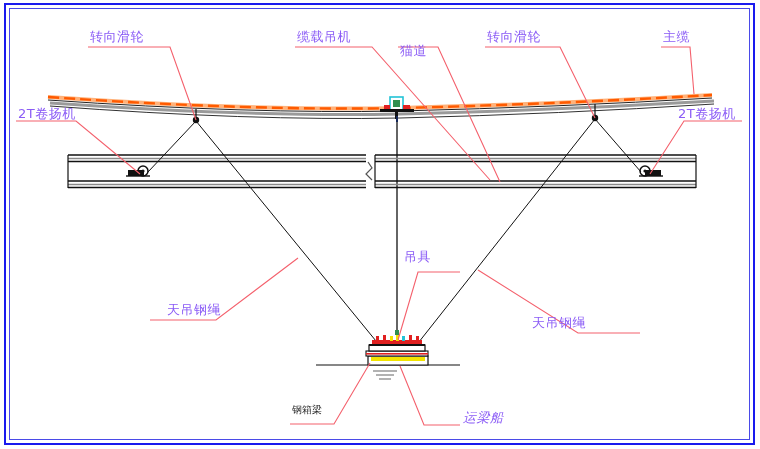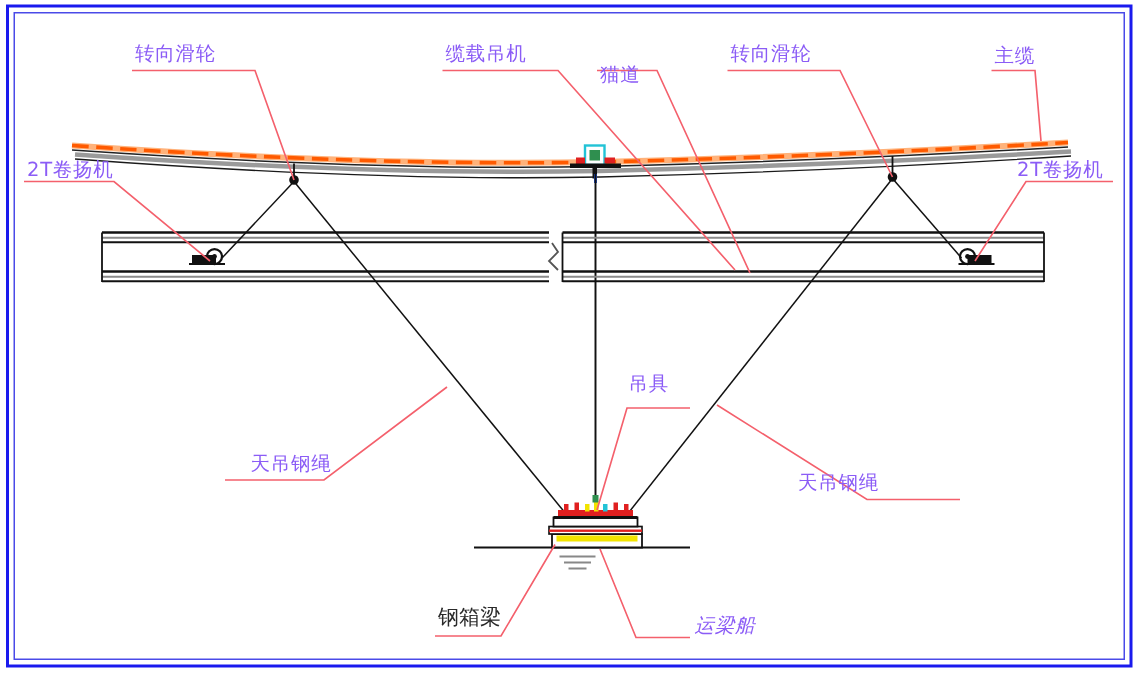--- a/index.html
+++ b/index.html
@@ -39,21 +39,21 @@
   
   .lbl {
     position: absolute;
     font-size: 13px;
     color: #8b5cf6;
     white-space: nowrap;
     letter-spacing: 0.5px;
     line-height: 1;
   }
   .lbl.small {
-    font-size: 14px;
+    font-size: 10px;
     letter-spacing: 0px;
     color: #2a2a2a;
   }
 </style>
 </head>
 <body>
 
 <div id="stage">
 
   <div class="frame-outer"></div>
@@ -190,18 +190,18 @@
   </svg>
 
   <div class="lbl" style="left:90px;  top:30px;">转向滑轮</div>
   <div class="lbl" style="left:297px; top:30px;">缆载吊机</div>
   <div class="lbl" style="left:400px; top:44px;">猫道</div>
   <div class="lbl" style="left:487px; top:30px;">转向滑轮</div>
   <div class="lbl" style="left:663px; top:30px;font-family:Liberation Serif, serif;">主缆</div>
   <div class="lbl" style="left:18px;  top:107px;">2T卷扬机</div>
   <div class="lbl" style="left:678px; top:107px;">2T卷扬机</div>
   <div class="lbl" style="left:167px; top:303px;">天吊钢绳</div>
-  <div class="lbl" style="left:419px; top:250px;">吊具</div>
+  <div class="lbl" style="left:404px; top:250px;">吊具</div>
   <div class="lbl" style="left:532px; top:316px;">天吊钢绳</div>
   <div class="lbl small" style="left:292px; top:405px;">钢箱梁</div>
   <div class="lbl" style="left:463px; top:411px;font-style:italic;">运梁船</div>
 
 </div>
 
 </body></html>

